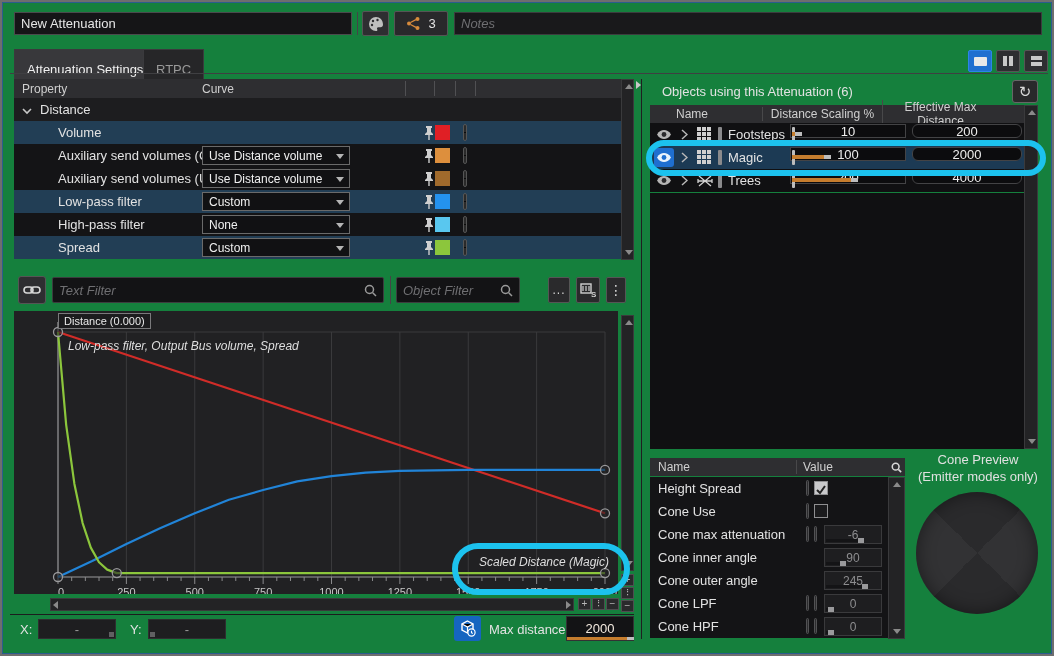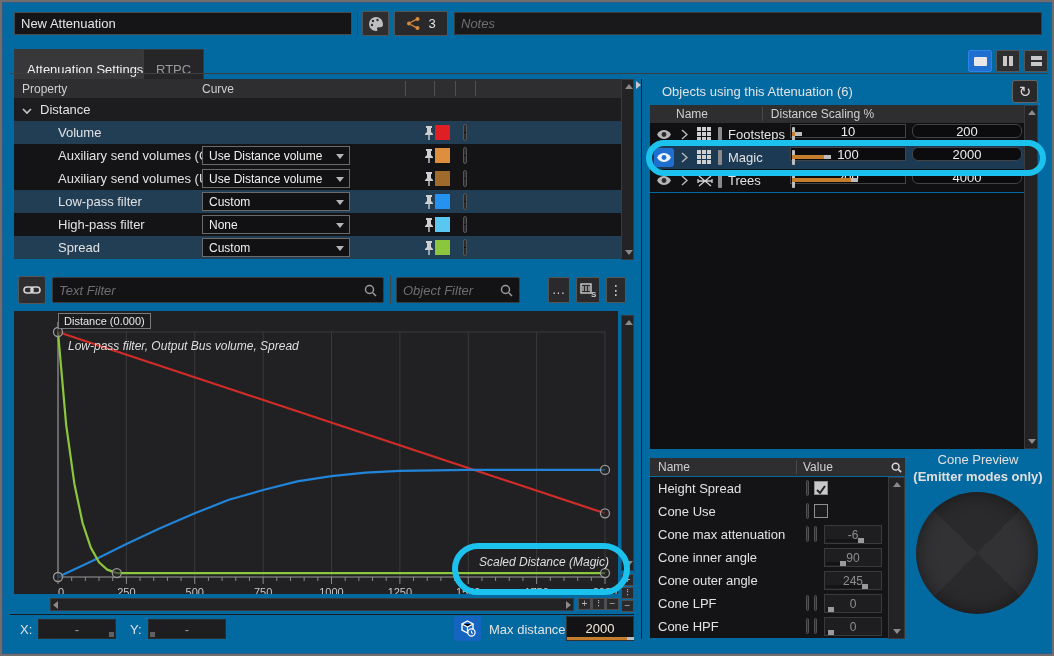--- a/index.html
+++ b/index.html
@@ -1,17 +1,17 @@
 <!DOCTYPE html>
 <html><head>
 <meta charset="utf-8">
 <style>
   html,body{margin:0;padding:0;background:#1a1a1a;}
   *{box-sizing:border-box;font-family:"Liberation Sans","DejaVu Sans",sans-serif;}
-  #win{position:relative;width:1054px;height:656px;background:#0369a1;border:2px solid #6e6e6e;overflow:hidden;}
+  #win{position:relative;width:1054px;height:656px;background:#15803d;border:2px solid #6e6e6e;overflow:hidden;}
   #win .inner-frame{position:absolute;inset:0;border:1px solid #2b5d8d;pointer-events:none;z-index:50;}
   .abs{position:absolute;}
   .txt{color:#e2e2e2;font-size:13px;}
   .muted{color:#9a9a9a;}
   .input{background:#151517;border:1px solid #4a4a4c;color:#e6e6e6;font-size:13px;padding:0 6px;display:flex;align-items:center;}
   .placeholder{color:#6f6f72;font-style:italic;}
   .btn{background:#2e2e31;border:1px solid #555;display:flex;align-items:center;justify-content:center;color:#d8d8d8;}
   .tab{position:absolute;top:47px;height:39px;display:flex;align-items:center;padding:0 12px;font-size:13px;border:1px solid #3a3a3d;border-bottom:none;}
   .tab.active{background:#38383b;color:#f0f0f0;}
   .tab.inactive{background:#262628;color:#9a9a9a;}
@@ -353,20 +353,21 @@
       <div class="tri-rt" style="border-left-color:#c8c8c8;"></div>
     </div>
 
   <span class="abs txt" style="left:660px;top:82px;font-size:13px;">Objects using this Attenuation (6)</span>
   <div class="abs btn" style="left:1010px;top:78px;width:26px;height:23px;border-radius:3px;background:#29292b;border-color:#666;">
     <span style="font-size:15px;color:#d8d8d8;">↻</span>
   </div>
   <div class="abs tbl-head" style="left:648px;top:103px;width:374px;height:18px;">
     <span style="padding-left:26px;width:112px;">Name</span>
     <span style="width:120px;text-align:center;border-left:1px solid #48484a;">Distance Scaling %</span>
+    <span style="width:116px;text-align:center;border-left:1px solid #48484a;">Effective Max Distance</span>
   </div>
   <div id="obj-rows">
       <div class="orow" style="top: 121px;">
         <div style="margin-left: 4px; width: 20px; height: 19px; display: flex; align-items: center; justify-content: center;">
           <svg width="16" height="11" viewBox="0 0 16 11">
             <path d="M1 5.5C3 2 5.5 1 8 1s5 1 7 4.5C13 9 10.5 10 8 10S3 9 1 5.5z" fill="#b5b5b5"></path>
             <circle cx="8" cy="5.5" r="2.4" fill="#2a2a2c"></circle>
           </svg>
         </div>
         <div style="margin-left: 7px;"><svg width="7" height="11" viewBox="0 0 7 11">
@@ -502,17 +503,17 @@
     <div class="sb-arr" style="top:1px;left:2px;">
         <div class="tri-up"></div>
       </div>
     <div class="sb-arr" style="bottom:1px;left:2px;">
         <div class="tri-dn"></div>
       </div>
   </div>
 
   <div class="abs" style="left:906px;top:450px;width:140px;text-align:center;color:#e0e0e0;font-size:13px;">
     <div>Cone Preview</div>
-    <div style="margin-top:2px;font-weight:bold;">(Emitter modes only)</div>
+    <div style="margin-top:2px;">(Emitter modes only)</div>
   </div>
   <div class="abs" style="left:914px;top:490px;width:122px;height:122px;border-radius:50%;background:conic-gradient(from 45deg,#323234 0deg 90deg,#2a2a2c 90deg 180deg,#323234 180deg 270deg,#2a2a2c 270deg 360deg);box-shadow:inset 0 0 18px rgba(0,0,0,.45);"></div>
 
 </div>
 
 </body></html>

